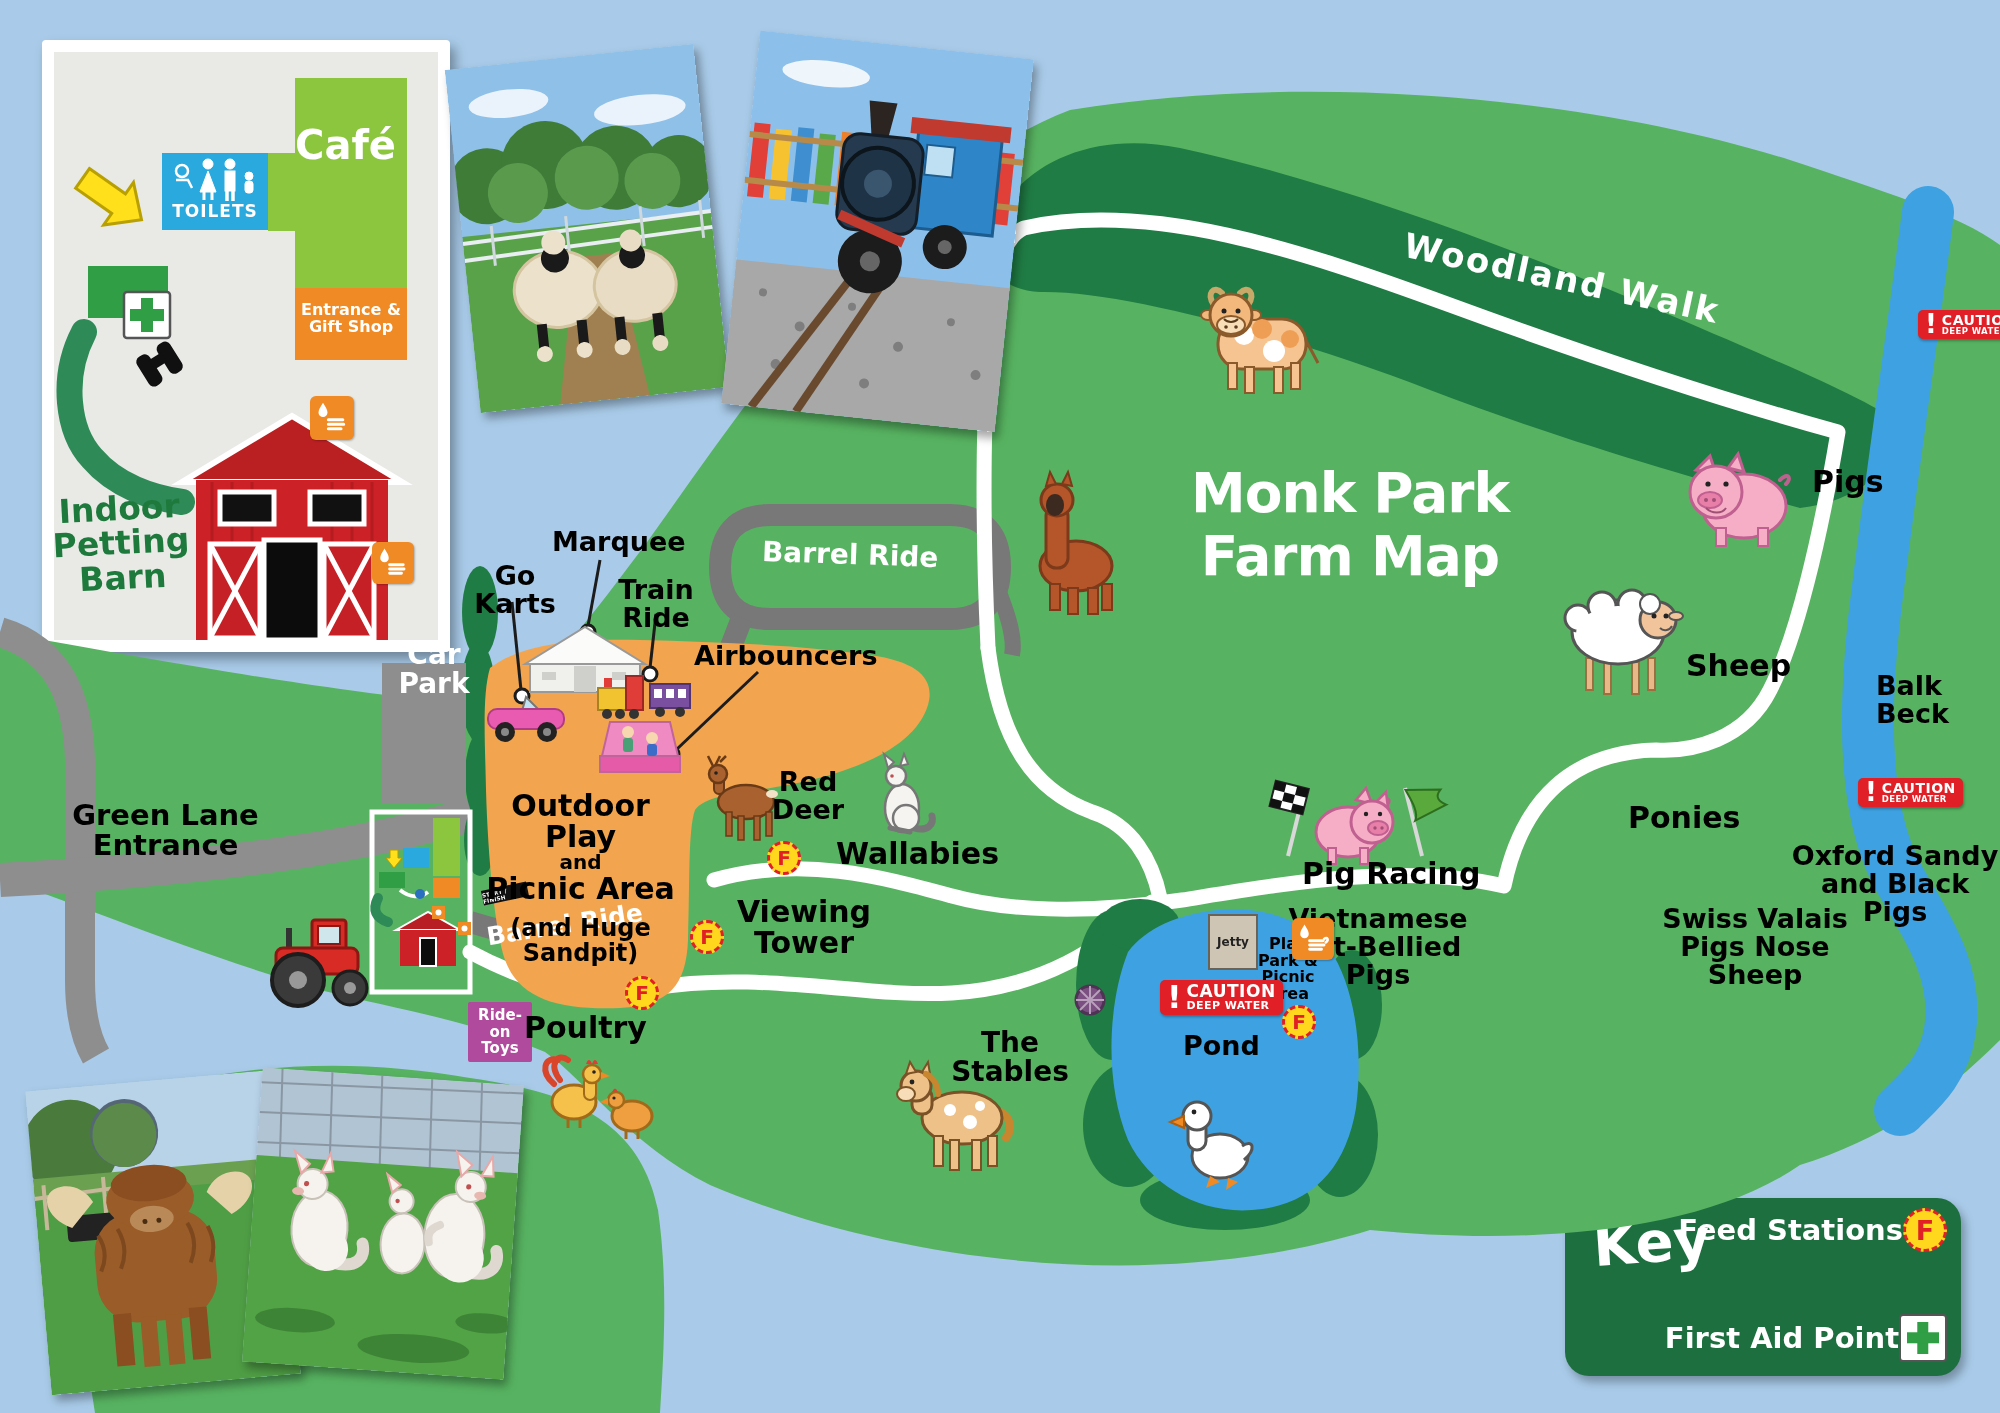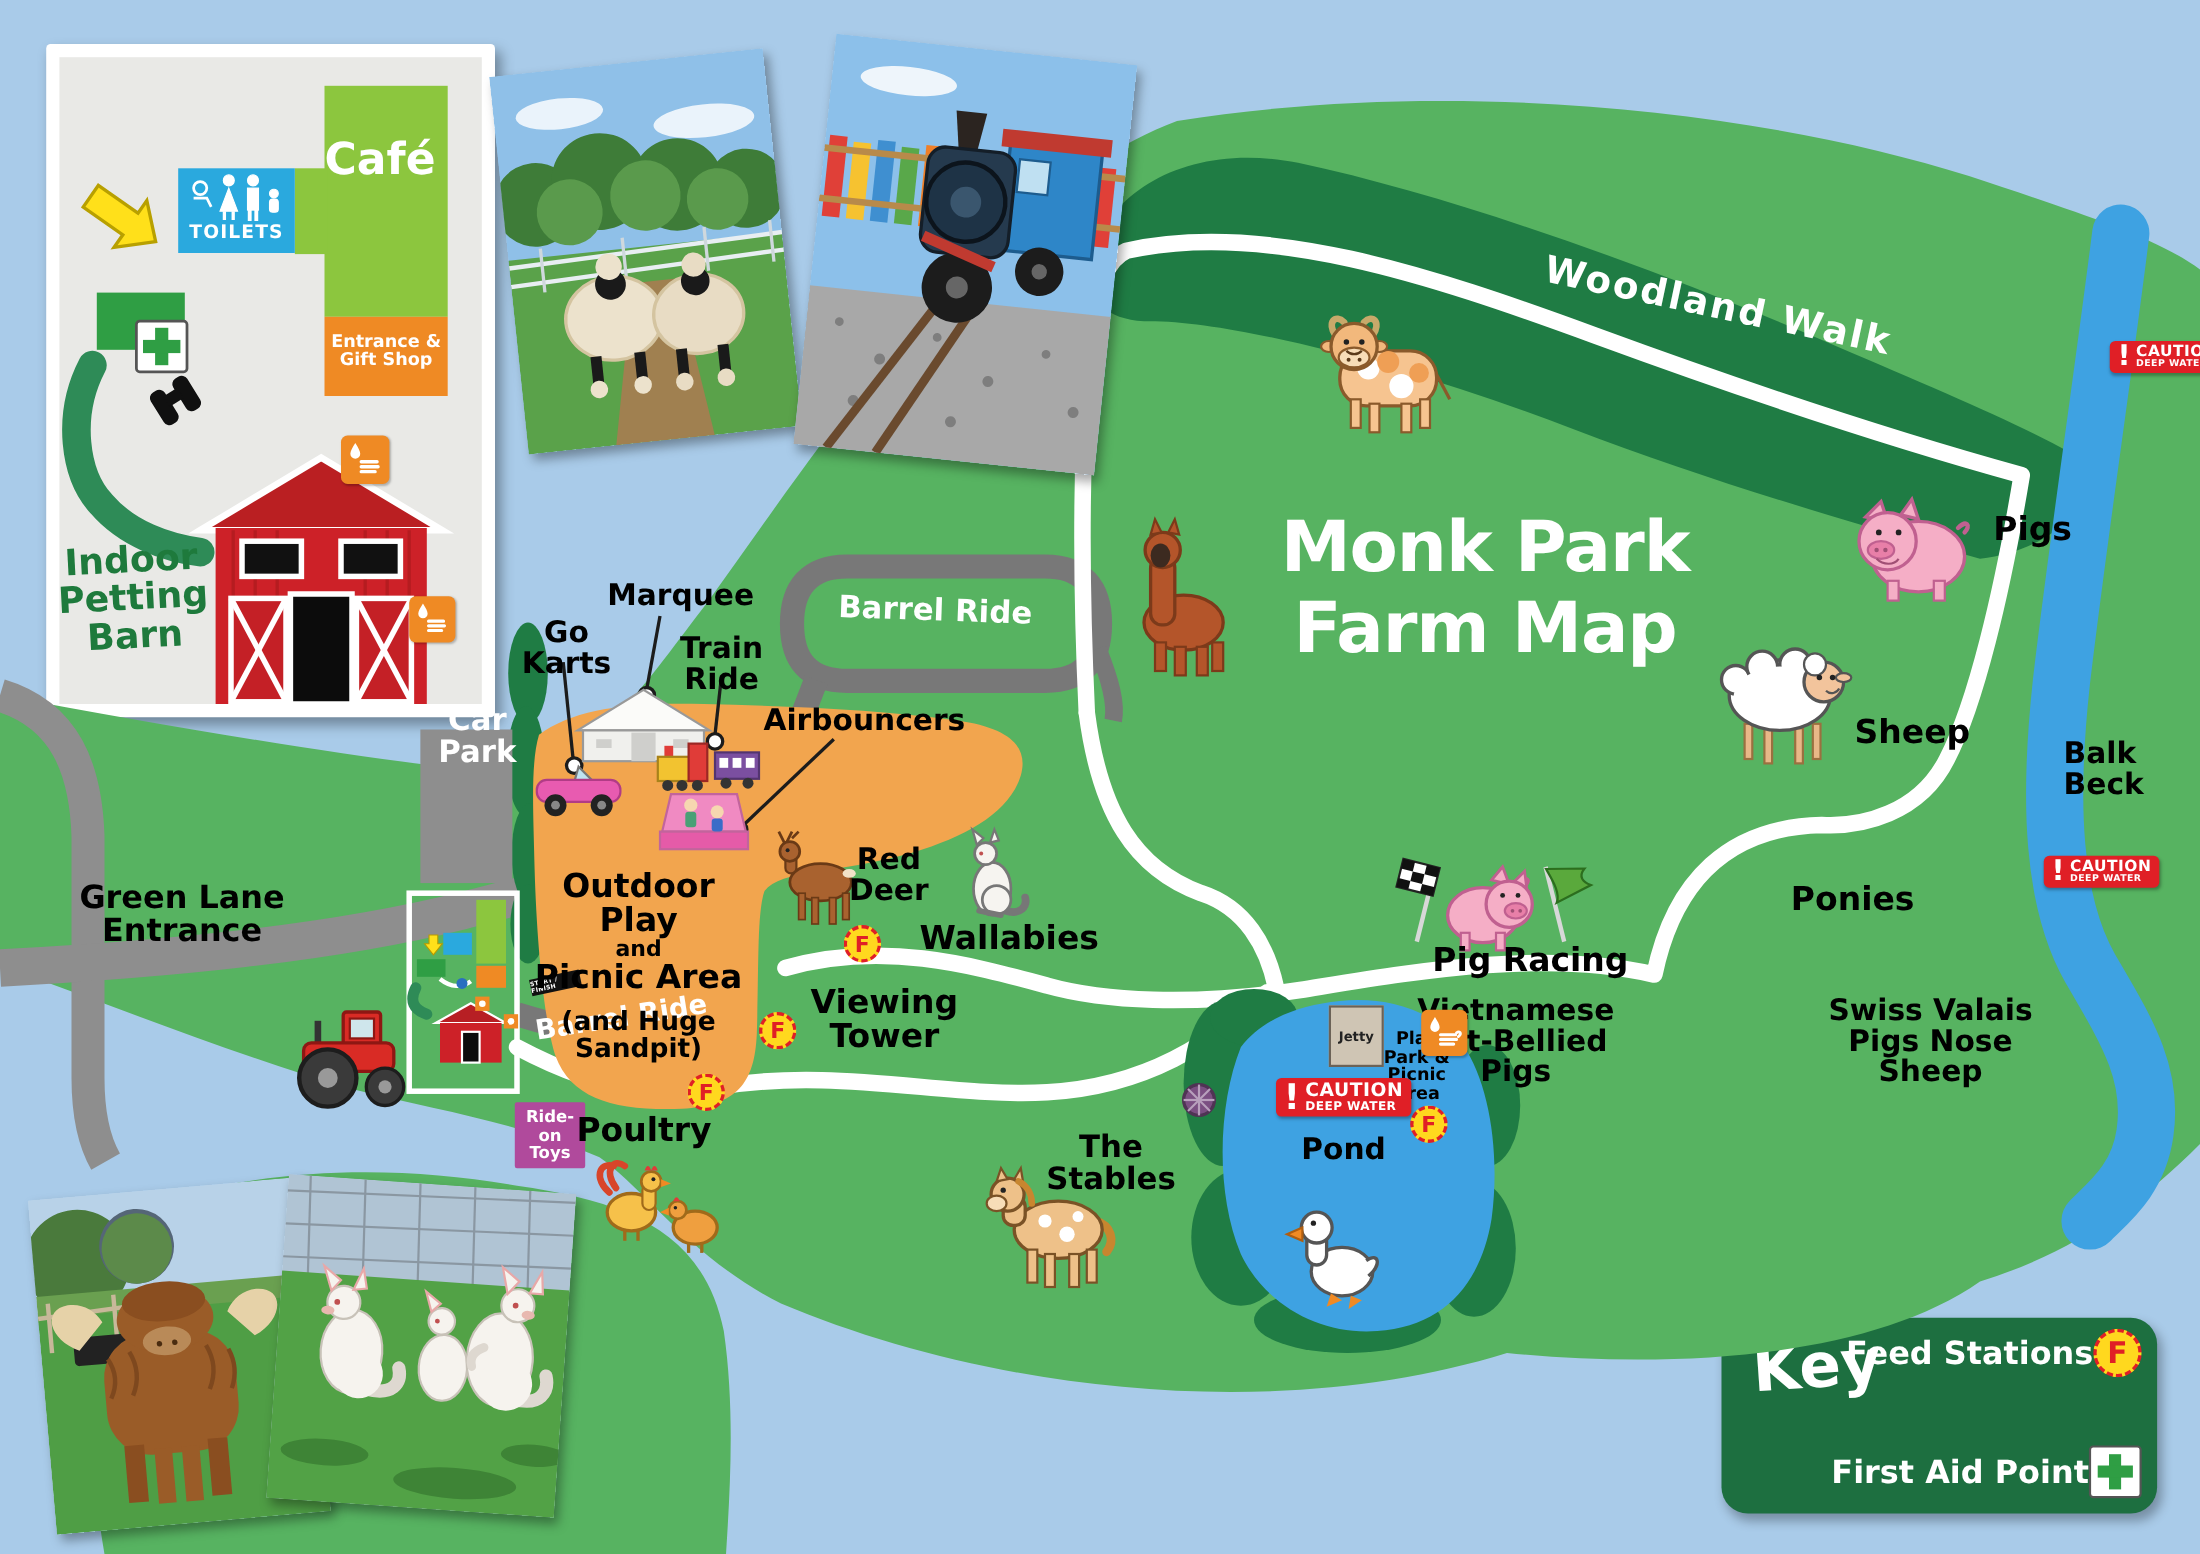--- a/index.html
+++ b/index.html
@@ -383,35 +383,39 @@
     <circle cx="1090" cy="1000" r="14" fill="#7b4f82" stroke="#4f3354" stroke-width="3"></circle>
     <line x1="1090" y1="986" x2="1090" y2="1014" stroke="#b9a0bd" stroke-width="2"></line>
     <line x1="1076" y1="1000" x2="1104" y2="1000" stroke="#b9a0bd" stroke-width="2"></line>
     <line x1="1080" y1="990" x2="1100" y2="1010" stroke="#b9a0bd" stroke-width="2"></line>
     <line x1="1100" y1="990" x2="1080" y2="1010" stroke="#b9a0bd" stroke-width="2"></line>
   </g>
 </svg>
 
 <div class="lbl white nowrap" style="left:1408px;top:228px;font-size:34px;transform:rotate(12deg);transform-origin:left top;letter-spacing:2px;z-index:5">Woodland Walk</div>
 
-<div class="lbl white" style="left:1100px;top:462px;width:500px;font-size:64px;line-height:1.15;letter-spacing:-1px;z-index:5">
+<div class="lbl white" style="left:1100px;top:462px;width:500px;font-size:55px;line-height:1.15;letter-spacing:-1px;z-index:5">
   <div>Monk Park</div>
   <div>Farm Map</div>
 </div>
 
 <div class="lbl nowrap" style="left:1812px;top:466px;font-size:30px;z-index:5">Pigs</div>
 <div class="lbl nowrap" style="left:1686px;top:650px;font-size:30px;z-index:5">Sheep</div>
 
 <div class="lbl" style="left:1876px;top:672px;width:110px;font-size:27px;text-align:left;z-index:5">
   <div>Balk</div>
   <div>Beck</div>
 </div>
 
 <div class="lbl nowrap" style="left:1628px;top:802px;font-size:30px;z-index:5">Ponies</div>
 
+<div class="lbl" style="left:1790px;top:842px;width:210px;font-size:27px;z-index:5">
+  <div>Oxford Sandy</div>
+  <div>and Black Pigs</div>
+</div>
 
 <div class="lbl" style="left:1655px;top:905px;width:200px;font-size:27px;z-index:5">
   <div>Swiss Valais</div>
   <div>Pigs Nose</div>
   <div>Sheep</div>
 </div>
 
 <div class="lbl" style="left:1278px;top:905px;width:200px;font-size:27px;z-index:5">
   <div>Vietnamese</div>
   <div>Pot-Bellied</div>

